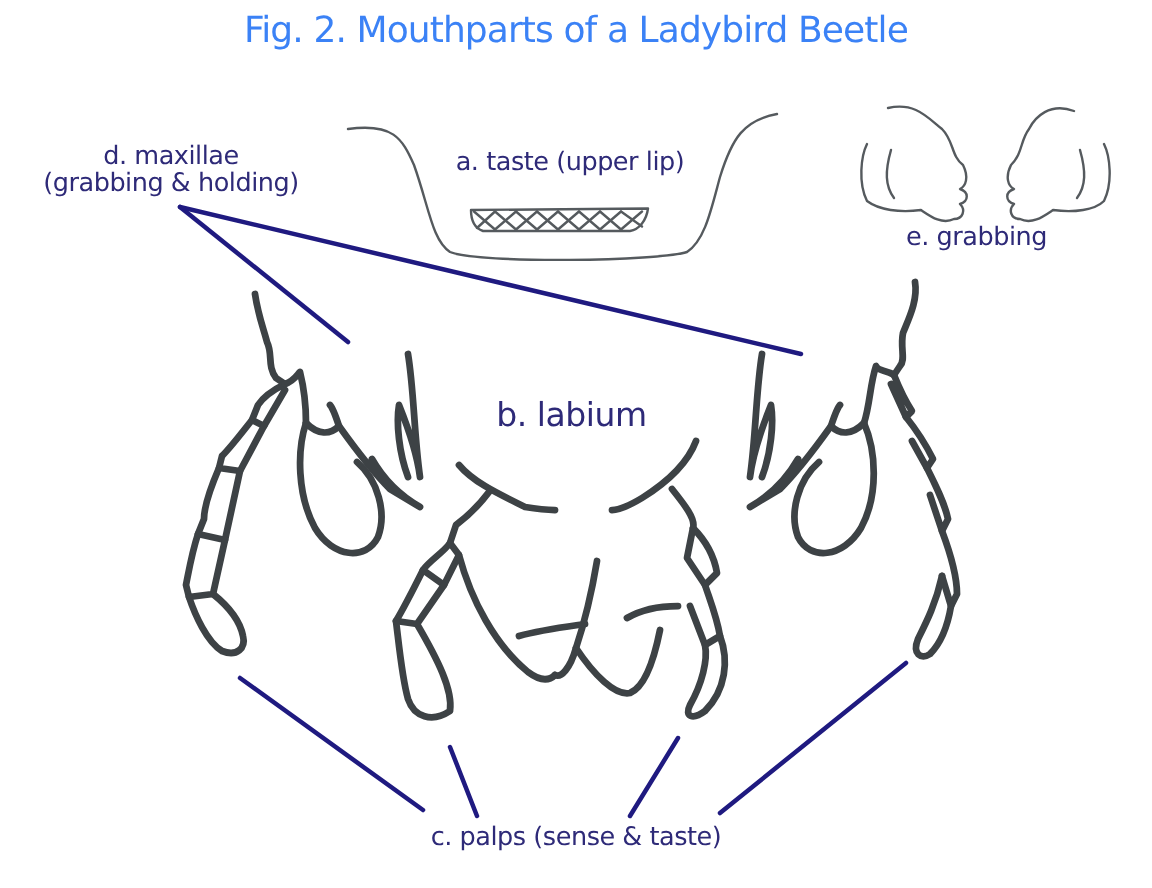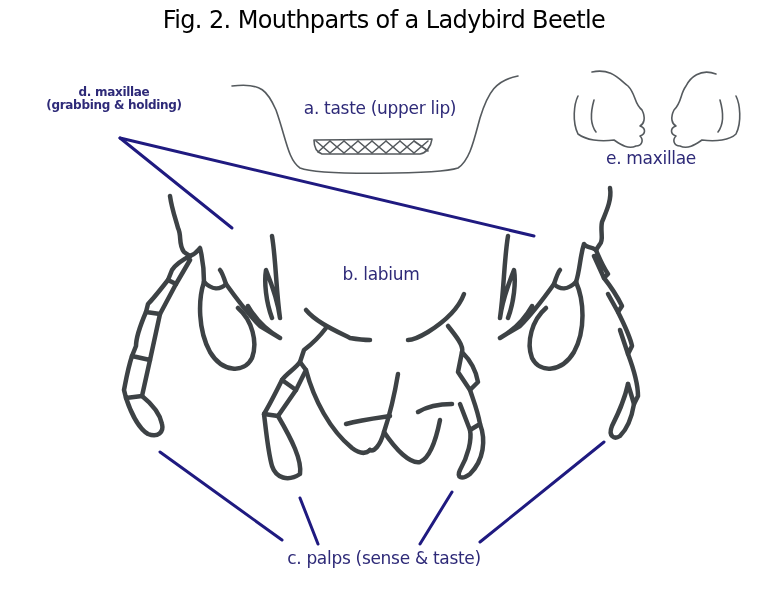--- a/index.html
+++ b/index.html
@@ -1,23 +1,23 @@
 <!DOCTYPE html>
 <html><head>
   <meta charset="utf-8">
   <style>
     html, body { margin: 0; padding: 0; background: #ffffff; }
     body { width: 768px; height: 592px; overflow: hidden; position: relative; font-family: "Liberation Sans", sans-serif; }
     .canvas { position: absolute; left: 0; top: 0; width: 768px; height: 592px; }
     .label { position: absolute; color: #2e2a78; font-family: "DejaVu Sans", sans-serif; text-align: center; white-space: nowrap; line-height: 1.05; letter-spacing: -0.3px; }
-    .title { top: 8px; left: 0; width: 768px; font-size: 24px; color: #000000; letter-spacing: -0.6px; }
-    .lbl-maxillae { left: 4px; top: 86px; width: 220px; font-size: 12px; font-weight: bold; }
+    .title { top: 8px; left: 0; width: 768px; font-size: 24px; color: #3b82f6; letter-spacing: -0.6px; }
+    .lbl-maxillae { left: 4px; top: 96px; width: 220px; font-size: 17px; }
     .lbl-labrum { left: 282px; top: 100px; width: 196px; font-size: 17px; }
     .lbl-mandibles { left: 586px; top: 150px; width: 130px; font-size: 17px; }
-    .lbl-labium { left: 316px; top: 266px; width: 130px; font-size: 17px; }
+    .lbl-labium { left: 316px; top: 266px; width: 130px; font-size: 22px; }
     .lbl-palps { left: 254px; top: 550px; width: 260px; font-size: 17px; text-align: center; }
     svg .ink { fill: none; stroke: #3d4245; stroke-width: 4.5; stroke-linecap: round; stroke-linejoin: round; }
     svg .thin { fill: none; stroke: #555a5e; stroke-width: 1.6; stroke-linecap: round; stroke-linejoin: round; }
     svg .pointer { fill: none; stroke: #1f1a80; stroke-width: 3; stroke-linecap: round; }
   </style>
 </head>
 <body>
 
 <div class="canvas">
   <svg width="768" height="592" viewBox="0 0 768 592">
@@ -95,19 +95,19 @@
 
 <div class="label title">Fig. 2. Mouthparts of a Ladybird Beetle</div>
 
 <div class="label lbl-maxillae">
   <div>d. maxillae</div>
   <div>(grabbing &amp; holding)</div>
 </div>
 
 <div class="label lbl-labrum">a. taste (upper lip)</div>
 
-<div class="label lbl-mandibles">e. maxillae</div>
+<div class="label lbl-mandibles">e. grabbing</div>
 
 <div class="label lbl-labium">
   <div>b. labium</div>
 </div>
 
 <div class="label lbl-palps">c. palps (sense &amp; taste)</div>
 
 </body></html>

